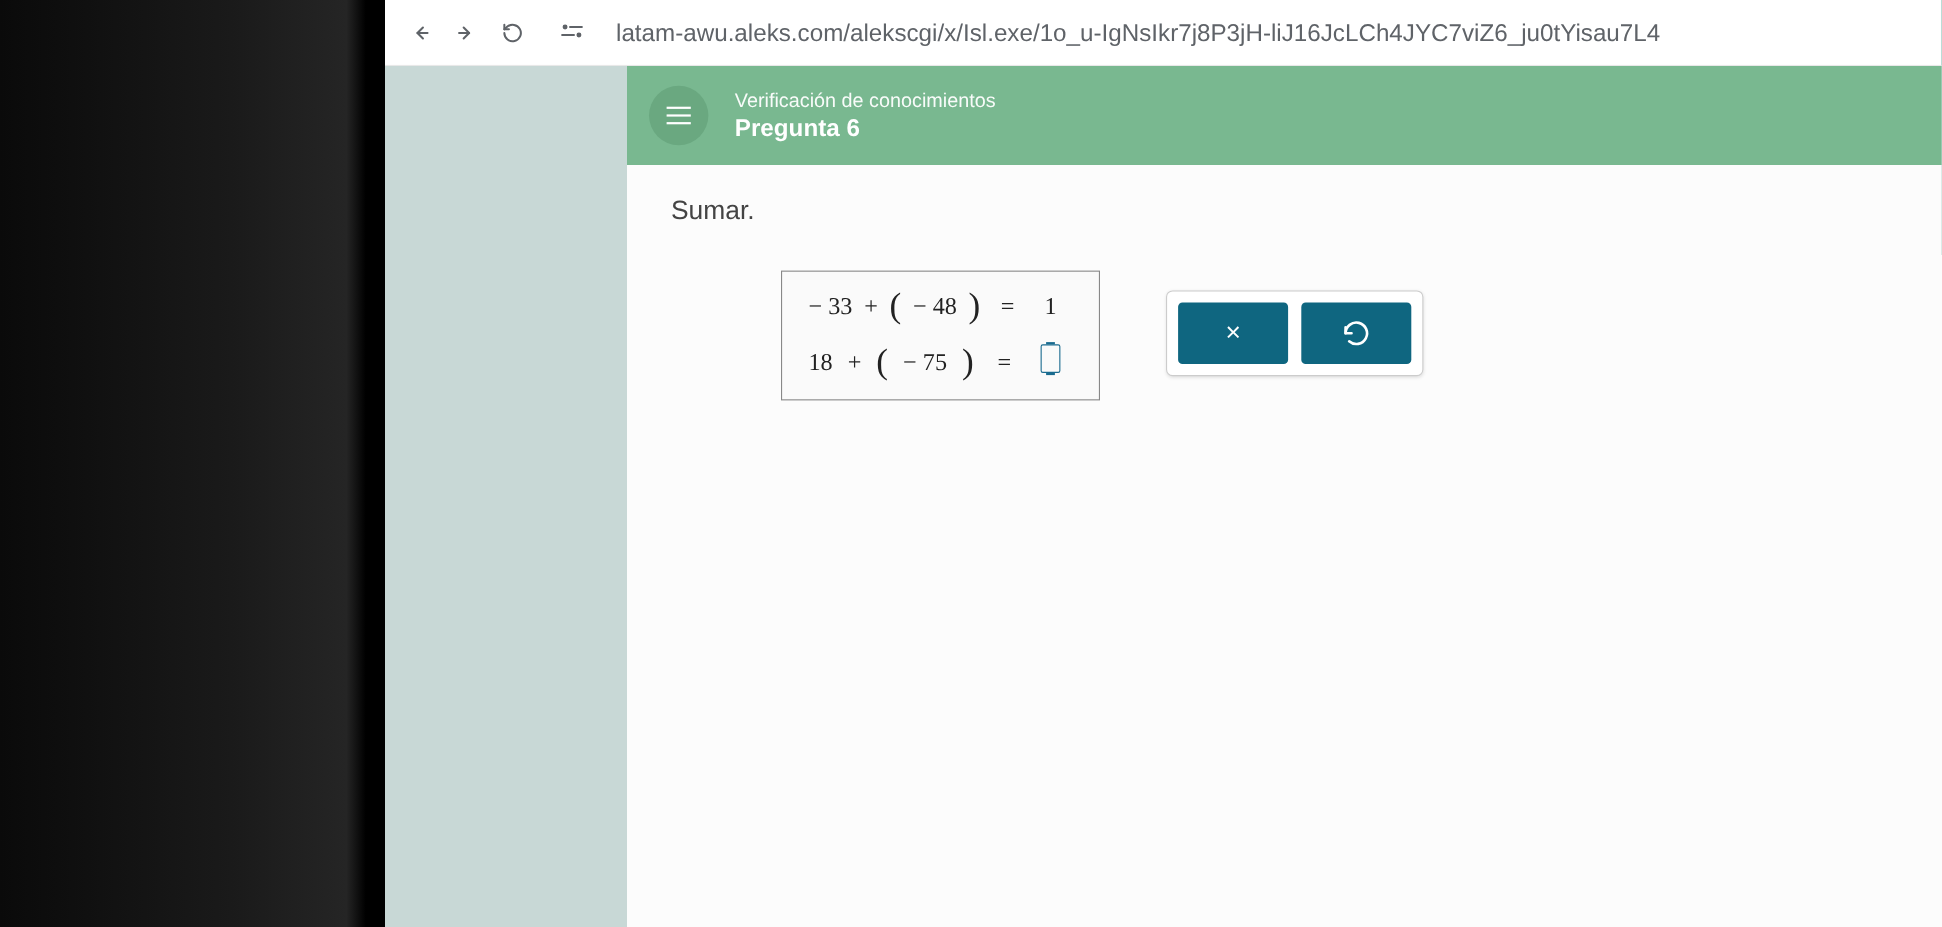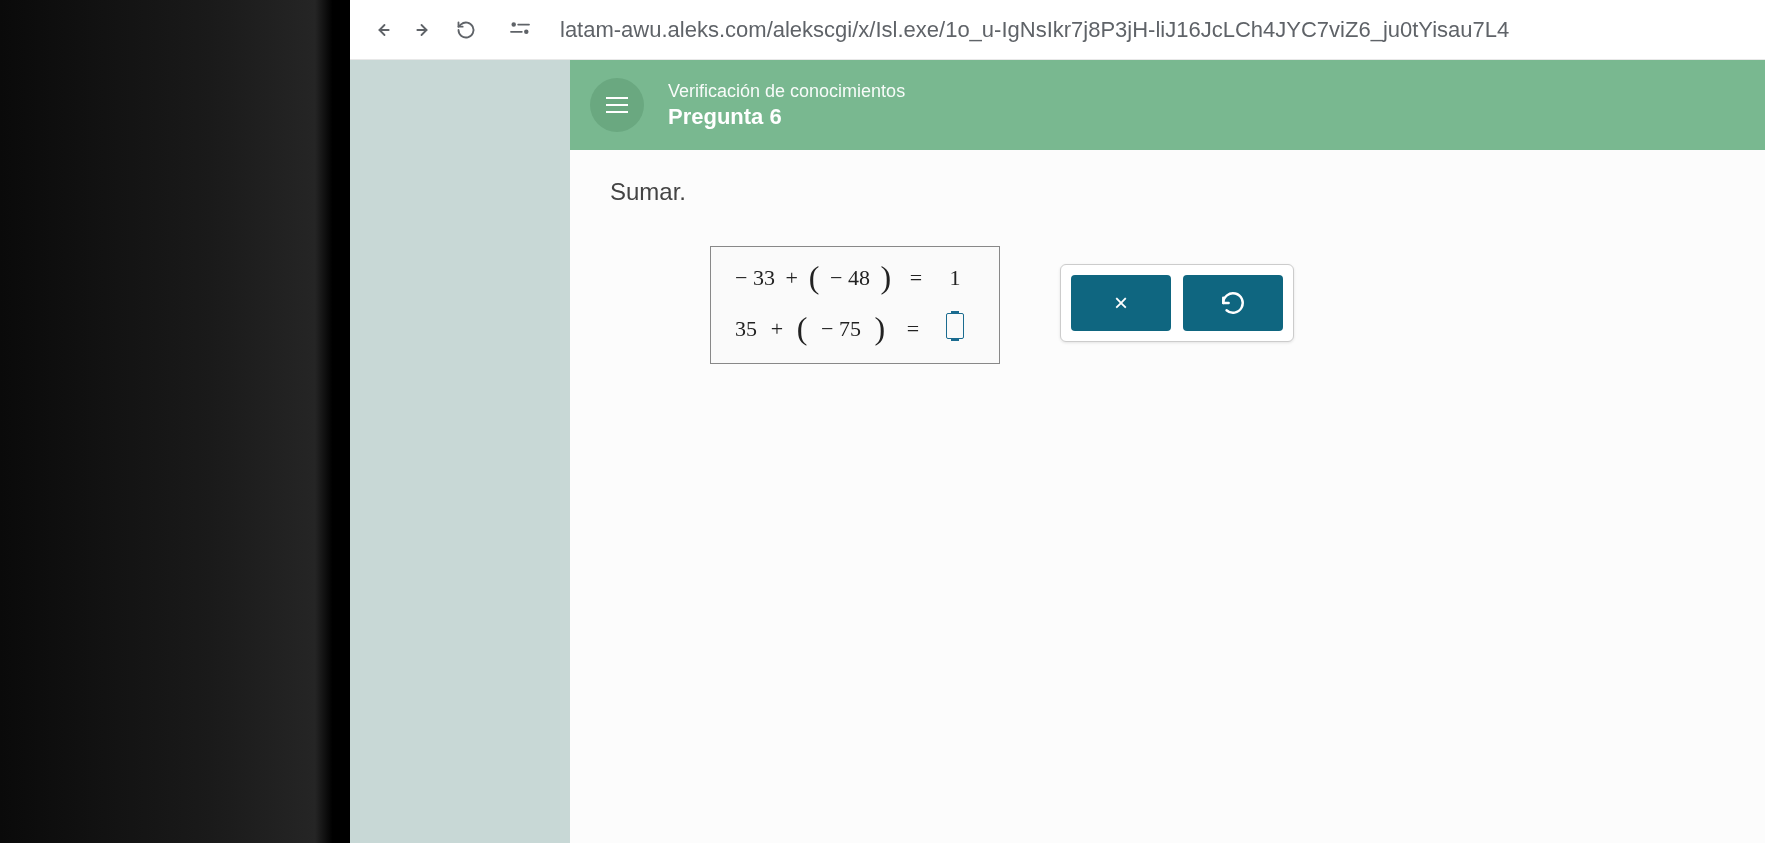--- a/index.html
+++ b/index.html
@@ -282,21 +282,21 @@
             <div class="equation-line">
               <span>− 33</span>
               <span>+</span>
               <span class="paren">(</span>
                 <span>− 48</span>
                 <span class="paren">)</span>
               <span style="margin:0 8px">=</span>
               <span style="min-width:28px;text-align:center">1</span>
             </div>
             <div class="equation-line">
-              <span>35</span>
+              <span>18</span>
               <span>+</span>
               <span class="paren">(</span>
                 <span>− 75</span>
                 <span class="paren">)</span>
               <span style="margin:0 8px">=</span>
               <span style="min-width:28px;text-align:center"><span class="answer-slot"></span></span>
             </div>
           </div>
 
           <div class="toolbar-box">

